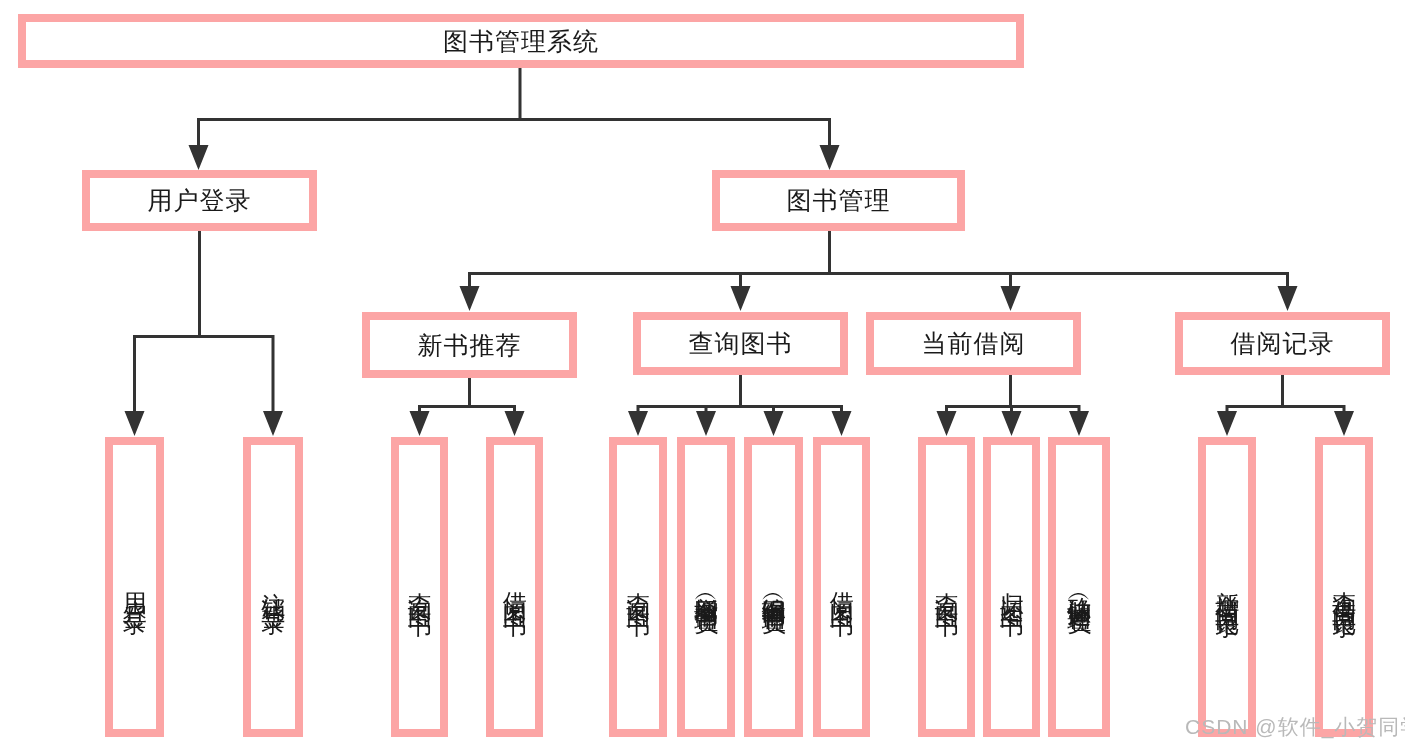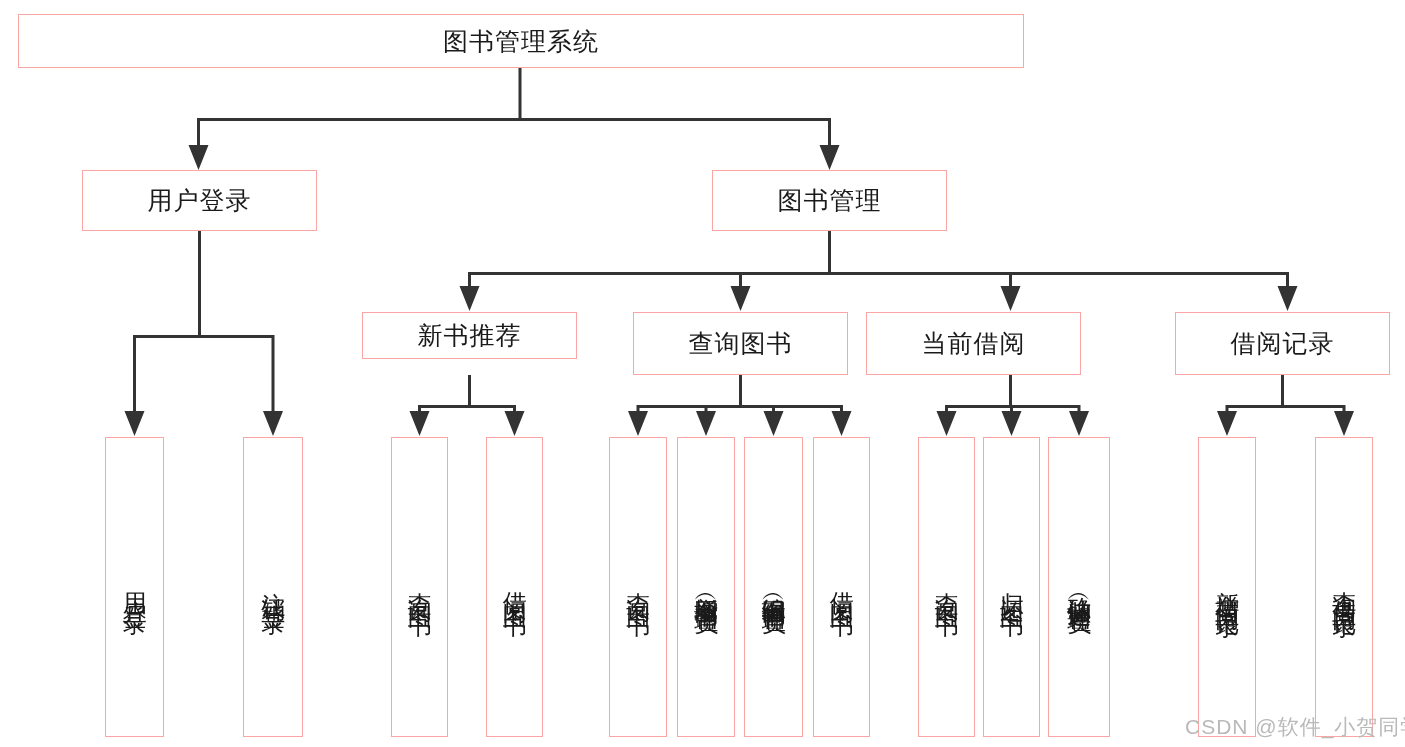--- a/index.html
+++ b/index.html
@@ -16,21 +16,21 @@
     overflow: hidden;
   }
   .wires {
     position: absolute;
     left: 0;
     top: 0;
   }
   .box {
     position: absolute;
     box-sizing: border-box;
-    border: 1px solid #fca5a5;
+    border: 8px solid #fca5a5;
     background: #ffffff;
     display: flex;
     align-items: center;
     justify-content: center;
     color: #1a1a1a;
   }
   .hlabel {
     font-size: 25px;
     letter-spacing: 1px;
     white-space: nowrap;
@@ -79,25 +79,25 @@
              M1334 411 L1354 411 L1344 436 Z"></path>
   </svg>
 
   <div class="box" style="left:18px; top:14px; width:1006px; height:54px;">
     <span class="hlabel">图书管理系统</span>
   </div>
 
   <div class="box" style="left:82px; top:170px; width:235px; height:61px;">
     <span class="hlabel">用户登录</span>
   </div>
-  <div class="box" style="left:712px; top:170px; width:235px; height:61px;">
+  <div class="box" style="left:712px; top:170px; width:253px; height:61px;">
     <span class="hlabel">图书管理</span>
   </div>
 
-  <div class="box" style="left:362px; top:312px; width:215px; height:47px;">
+  <div class="box" style="left:362px; top:312px; width:215px; height:66px;">
     <span class="hlabel">新书推荐</span>
   </div>
   <div class="box" style="left:633px; top:312px; width:215px; height:63px;">
     <span class="hlabel">查询图书</span>
   </div>
   <div class="box" style="left:866px; top:312px; width:215px; height:63px;">
     <span class="hlabel">当前借阅</span>
   </div>
   <div class="box" style="left:1175px; top:312px; width:215px; height:63px;">
     <span class="hlabel">借阅记录</span>

